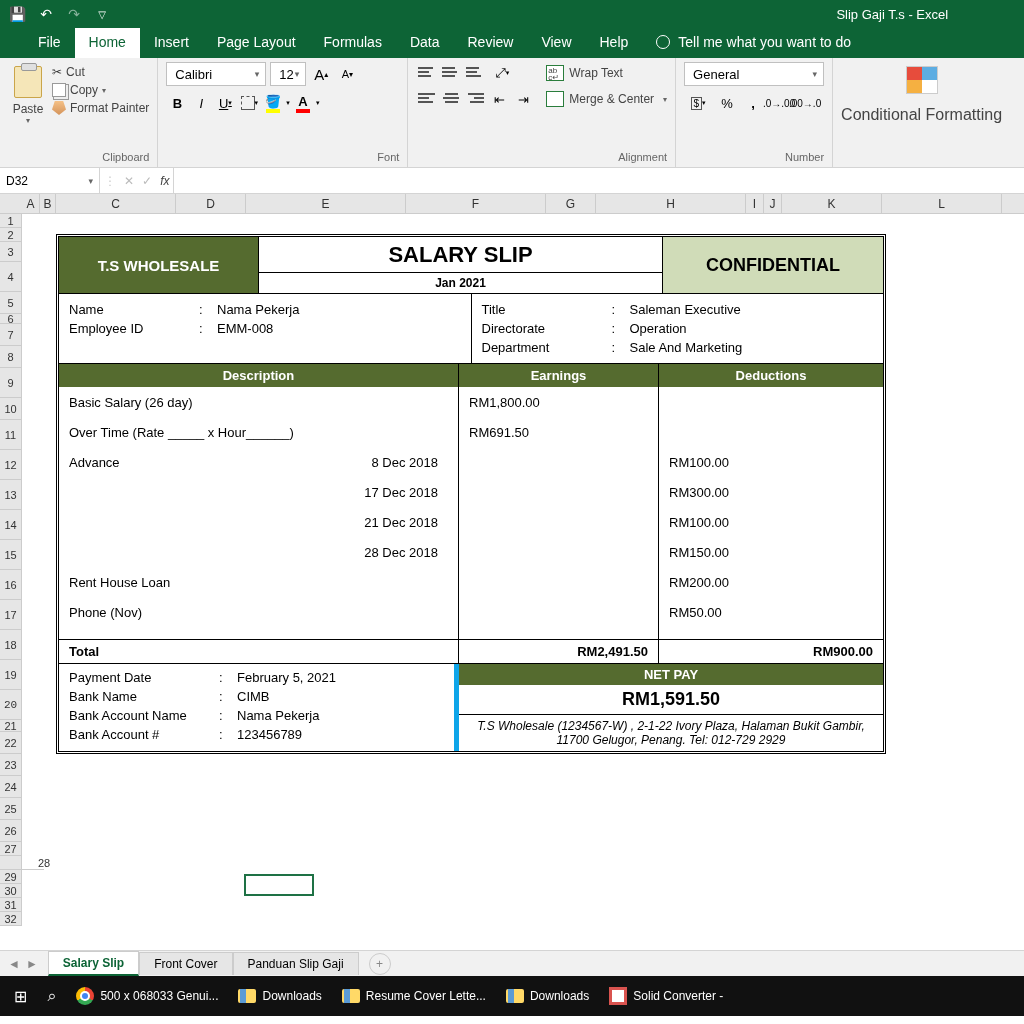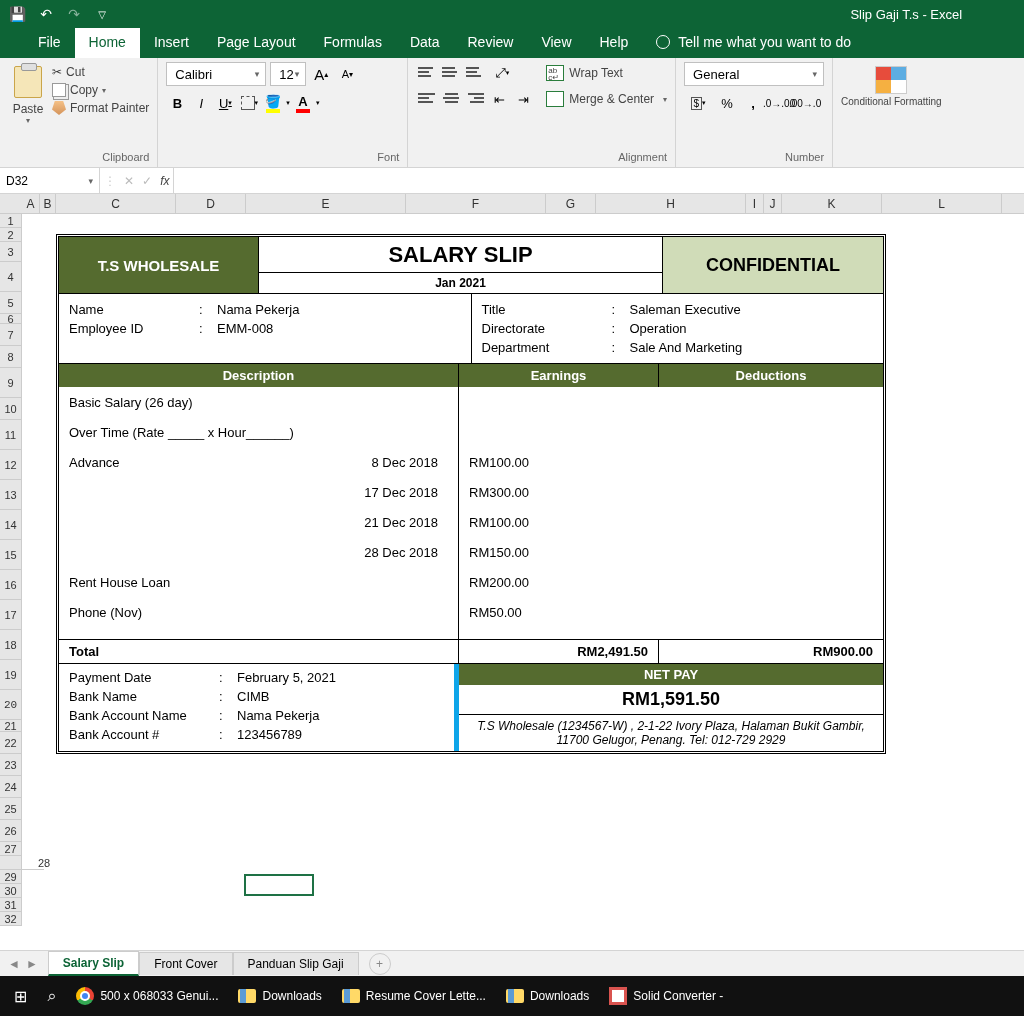--- a/index.html
+++ b/index.html
@@ -3,21 +3,21 @@
 <meta charset="utf-8">
 <style>
 * { box-sizing: border-box; margin: 0; padding: 0; }
 body { font-family: "Segoe UI", Arial, sans-serif; font-size: 12px; background: #fff; width: 1024px; height: 1024px; overflow: hidden; }
 
 
 .titlebar { background: #0d6436; height: 28px; display: flex; align-items: center; color: #fff; position: relative; }
 .qat { display: flex; align-items: center; gap: 8px; padding: 0 8px; }
 .qat-btn { width: 20px; height: 20px; display: flex; align-items: center; justify-content: center; cursor: pointer; font-size: 14px; }
 .title-center { position: absolute; left: 50%; transform: translateX(-50%); font-size: 13px; }
-.title-center { position: static; margin-left: auto; margin-right: 6px; }
+.title-center { position: static; margin-left: auto; margin-right: 20px; }
 
 
 .ribbon-tabs { background: #0d6436; height: 30px; display: flex; align-items: flex-end; padding-left: 24px; color: #fff; font-size: 14px; }
 .rtab { padding: 6px 14px 8px; cursor: pointer; }
 .rtab.active { background: #fff; color: #0d6436; }
 .tell-me { display: flex; align-items: center; gap: 8px; padding: 0 14px 8px; }
 .bulb { width: 14px; height: 14px; border: 1.5px solid #fff; border-radius: 50%; position: relative; }
 
 
 .ribbon { background: #f1f1f1; height: 110px; border-bottom: 1px solid #d4d4d4; display: flex; }
@@ -312,21 +312,21 @@
   </div>
 
   <div class="rgroup" style="border-right:none">
     <div class="cf">
       <div class="cf-ico">
           <div></div>
           <div></div>
           <div></div>
           <div></div>
         </div>
-      <div style="font-size:10px;text-align:center;margin-top:2px;color:#444">Conditional Formatting</div>
+      <div style="font-size:16px;text-align:center;margin-top:12px;color:#444">Conditional Formatting</div>
     </div>
   </div>
 </div>
 
 <div class="namebox-row">
   <div class="namebox">
       <span>D32</span>
       <span class="chev">▾</span>
     </div>
   <div class="fx-btns">
@@ -451,20 +451,30 @@
               <span style="margin-right:auto"></span>
               <span>21 Dec 2018</span>
             </div>
             <div class="brow date">
               <span style="margin-right:auto"></span>
               <span>28 Dec 2018</span>
             </div>
             <div class="brow">Rent House Loan</div>
             <div class="brow">Phone (Nov)</div>
           </div>
+        <div class="b-earn" id="b-earn">
+            <div class="brow">RM1,800.00</div>
+            <div class="brow">RM691.50</div>
+            <div class="brow"></div>
+            <div class="brow"></div>
+            <div class="brow"></div>
+            <div class="brow"></div>
+            <div class="brow"></div>
+            <div class="brow"></div>
+          </div>
         <div class="b-ded" id="b-ded">
             <div class="brow"></div>
             <div class="brow"></div>
             <div class="brow">RM100.00</div>
             <div class="brow">RM300.00</div>
             <div class="brow">RM100.00</div>
             <div class="brow">RM150.00</div>
             <div class="brow">RM200.00</div>
             <div class="brow">RM50.00</div>
           </div>

